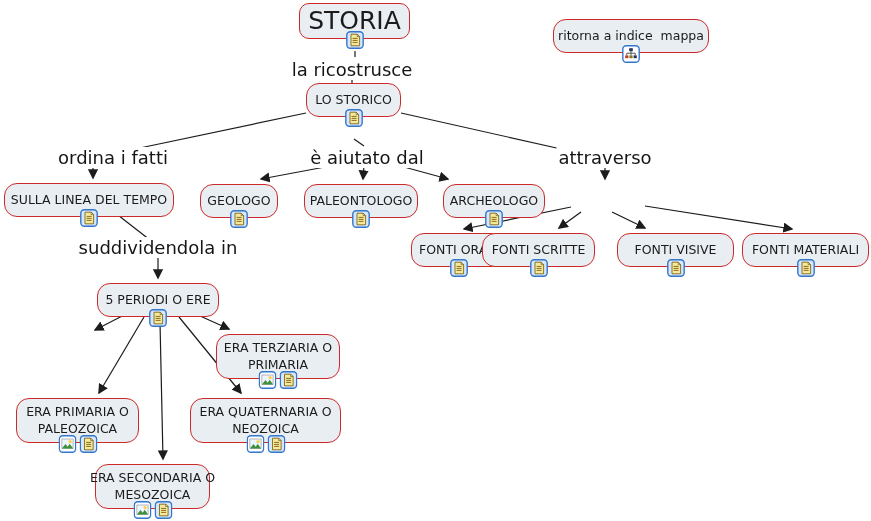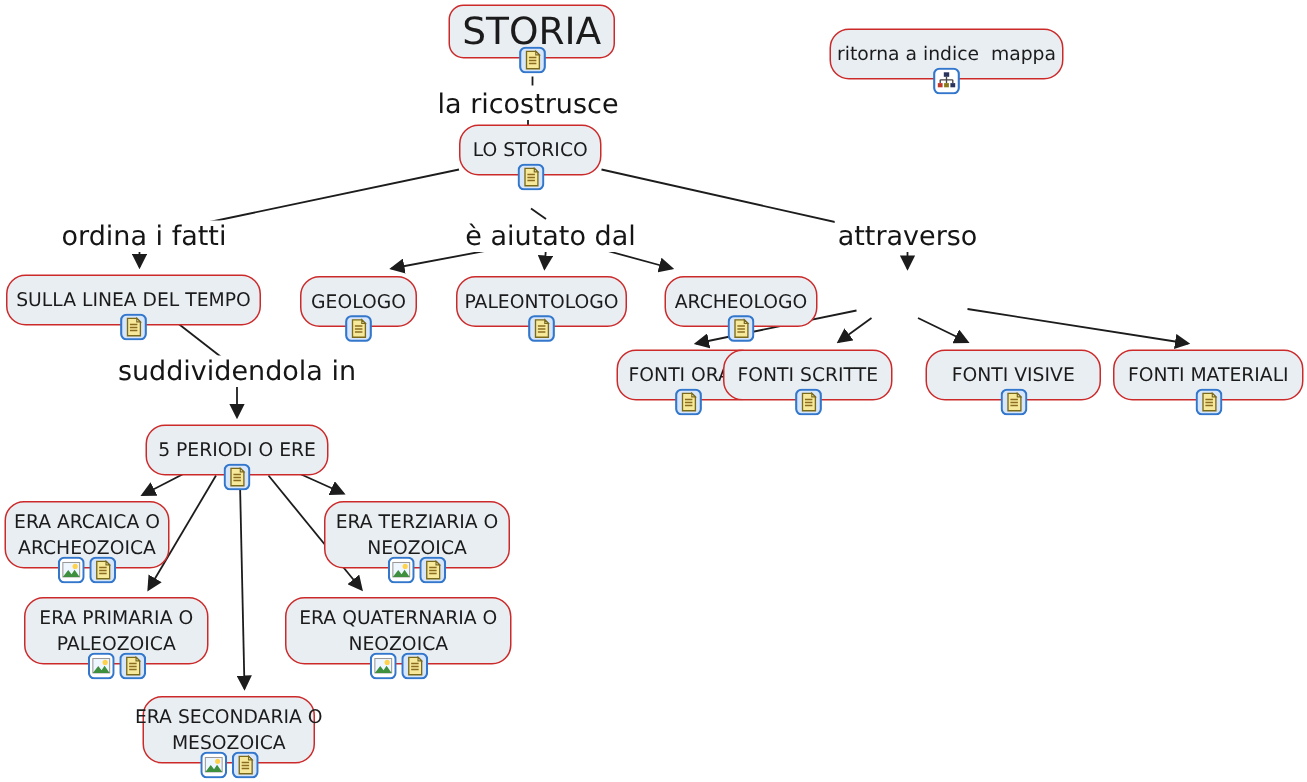--- a/index.html
+++ b/index.html
@@ -83,21 +83,21 @@
       <line x1="158" y1="254" x2="158" y2="278" marker-end="url(#arr)"></line>
       <line x1="128" y1="313" x2="95" y2="330" marker-end="url(#arr)"></line>
       <line x1="144" y1="317" x2="99" y2="393" marker-end="url(#arr)"></line>
       <line x1="160" y1="322" x2="163" y2="459" marker-end="url(#arr)"></line>
       <line x1="179" y1="317" x2="241" y2="393" marker-end="url(#arr)"></line>
       <line x1="189" y1="311" x2="229" y2="329" marker-end="url(#arr)"></line>
     </g>
   </svg>
 
   <div class="link-label" style="left:352px; top:59px;">la ricostrusce</div>
-  <div class="link-label" style="left:96px;  top:147px;">ordina i fatti</div>
+  <div class="link-label" style="left:113px;  top:147px;">ordina i fatti</div>
   <div class="link-label" style="left:367px; top:147px;">è aiutato dal</div>
   <div class="link-label" style="left:605px; top:147px;">attraverso</div>
   <div class="link-label" style="left:158px; top:237px;">suddividendola in</div>
 
   <div class="node big" style="left:299px; top:3px; width:111px; height:36px;">
     <span class="nlabel">STORIA</span>
     <span class="icons">
         <span class="icon">
           <svg width="18" height="18">
             <use href="#ic-doc"></use>
@@ -221,40 +221,24 @@
     <span class="nlabel">5 PERIODI O ERE</span>
     <span class="icons">
         <span class="icon">
           <svg width="18" height="18">
             <use href="#ic-doc"></use>
           </svg>
         </span>
       </span>
   </div>
 
-  <div class="node" style="left:3px; top:334px; width:110px; height:45px;">
-    <span class="nlabel">ERA ARCAICA O
-ARCHEOZOICA</span>
-    <span class="icons">
-      <span class="icon">
-          <svg width="18" height="18">
-            <use href="#ic-img"></use>
-          </svg>
-        </span>
-      <span class="icon">
-          <svg width="18" height="18">
-            <use href="#ic-doc"></use>
-          </svg>
-        </span>
-    </span>
-  </div>
 
   <div class="node" style="left:216px; top:334px; width:124px; height:45px;">
     <span class="nlabel">ERA TERZIARIA O
-NEOZOICA</span>
+PRIMARIA</span>
     <span class="icons">
       <span class="icon">
           <svg width="18" height="18">
             <use href="#ic-img"></use>
           </svg>
         </span>
       <span class="icon">
           <svg width="18" height="18">
             <use href="#ic-doc"></use>
           </svg>

